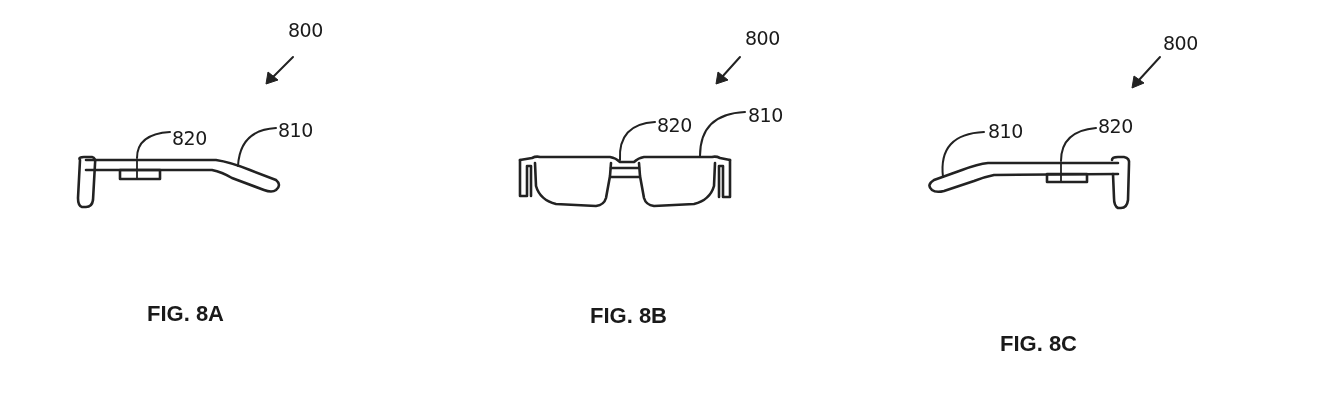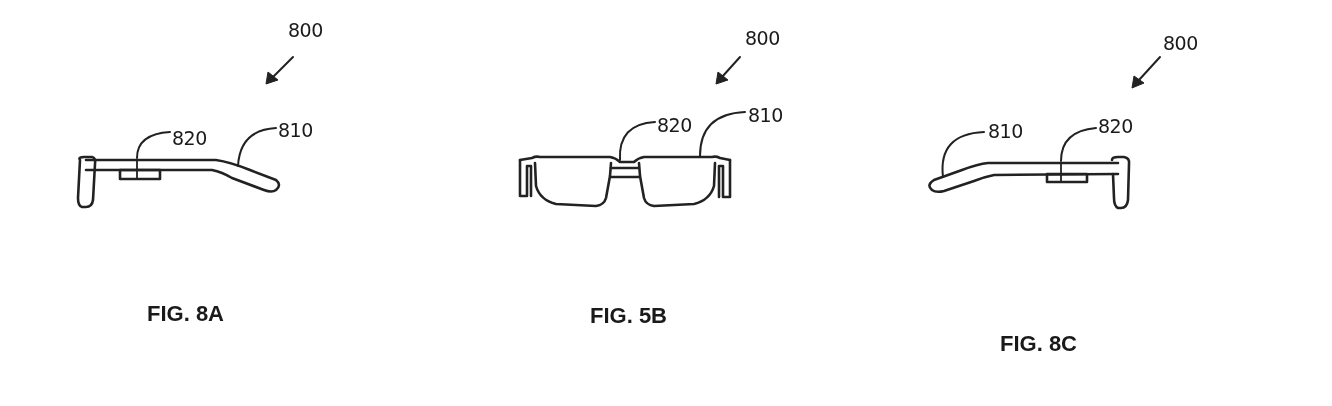--- a/index.html
+++ b/index.html
@@ -107,21 +107,21 @@
 
     <path class="stroke" d="M611,168 L639,168 M611,177 L639,177"></path>
 
     <path class="lead" d="M620,160 Q618,124 655,122"></path>
 
     <path class="lead" d="M700,156 Q700,114 745,112"></path>
   </svg>
   <span class="ref-label" style="left:745px; top:29px;">800</span>
   <span class="ref-label" style="left:657px; top:116px;">820</span>
   <span class="ref-label" style="left:748px; top:106px;">810</span>
-  <span class="caption" style="left:590px; top:305px;">FIG. 5B</span>
+  <span class="caption" style="left:590px; top:305px;">FIG. 8B</span>
 </div>
 
 <div class="figure" style="left:0; width:1332px;">
   <svg width="1332" height="406">
 
     <line class="lead" x1="1160" y1="57" x2="1139" y2="80"></line>
     <polygon class="arrowhead" points="1132,88 1134,76 1144,83"></polygon>
 
     <path class="stroke" d="M1118,163 L988,163 Q978,164 962,170 L934,180 Q926,185 932,190 Q936,193 944,191 L974,181 Q984,177 994,175 L1118,174"></path>
 

